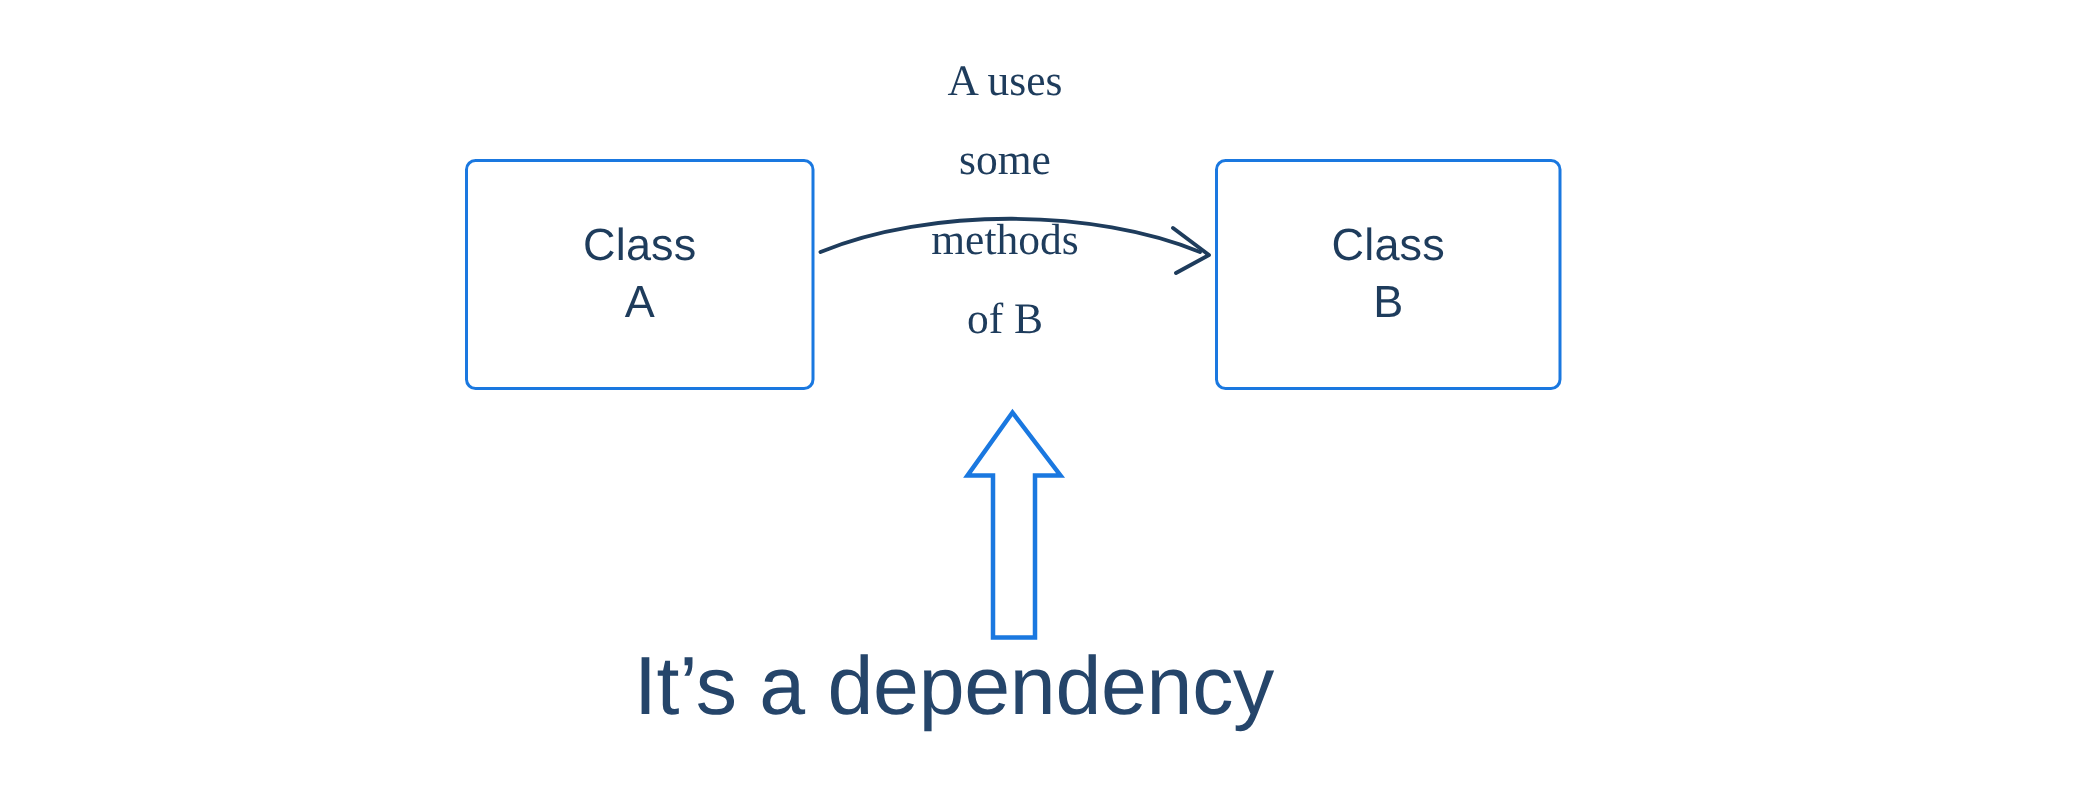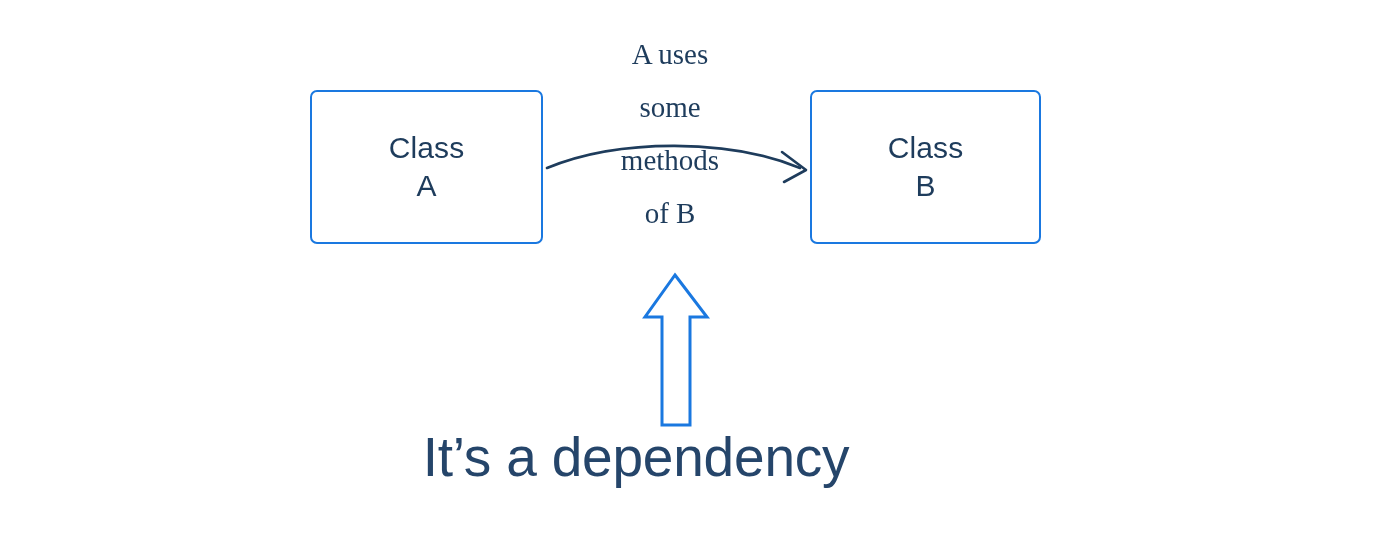--- a/index.html
+++ b/index.html
@@ -20,20 +20,21 @@
   }
   .class-box {
     position: absolute;
     box-sizing: border-box;
     border: 2px solid #1a78e0;
     border-radius: 7px;
     background: #ffffff;
     display: flex;
     align-items: center;
     justify-content: center;
+    margin-top: 16px;
   }
   .class-box-label {
     color: #1e3c5c;
     font-size: 30px;
     line-height: 1.28;
     text-align: center;
     letter-spacing: 0.1px;
     white-space: pre-line;
   }
   #box-a {

